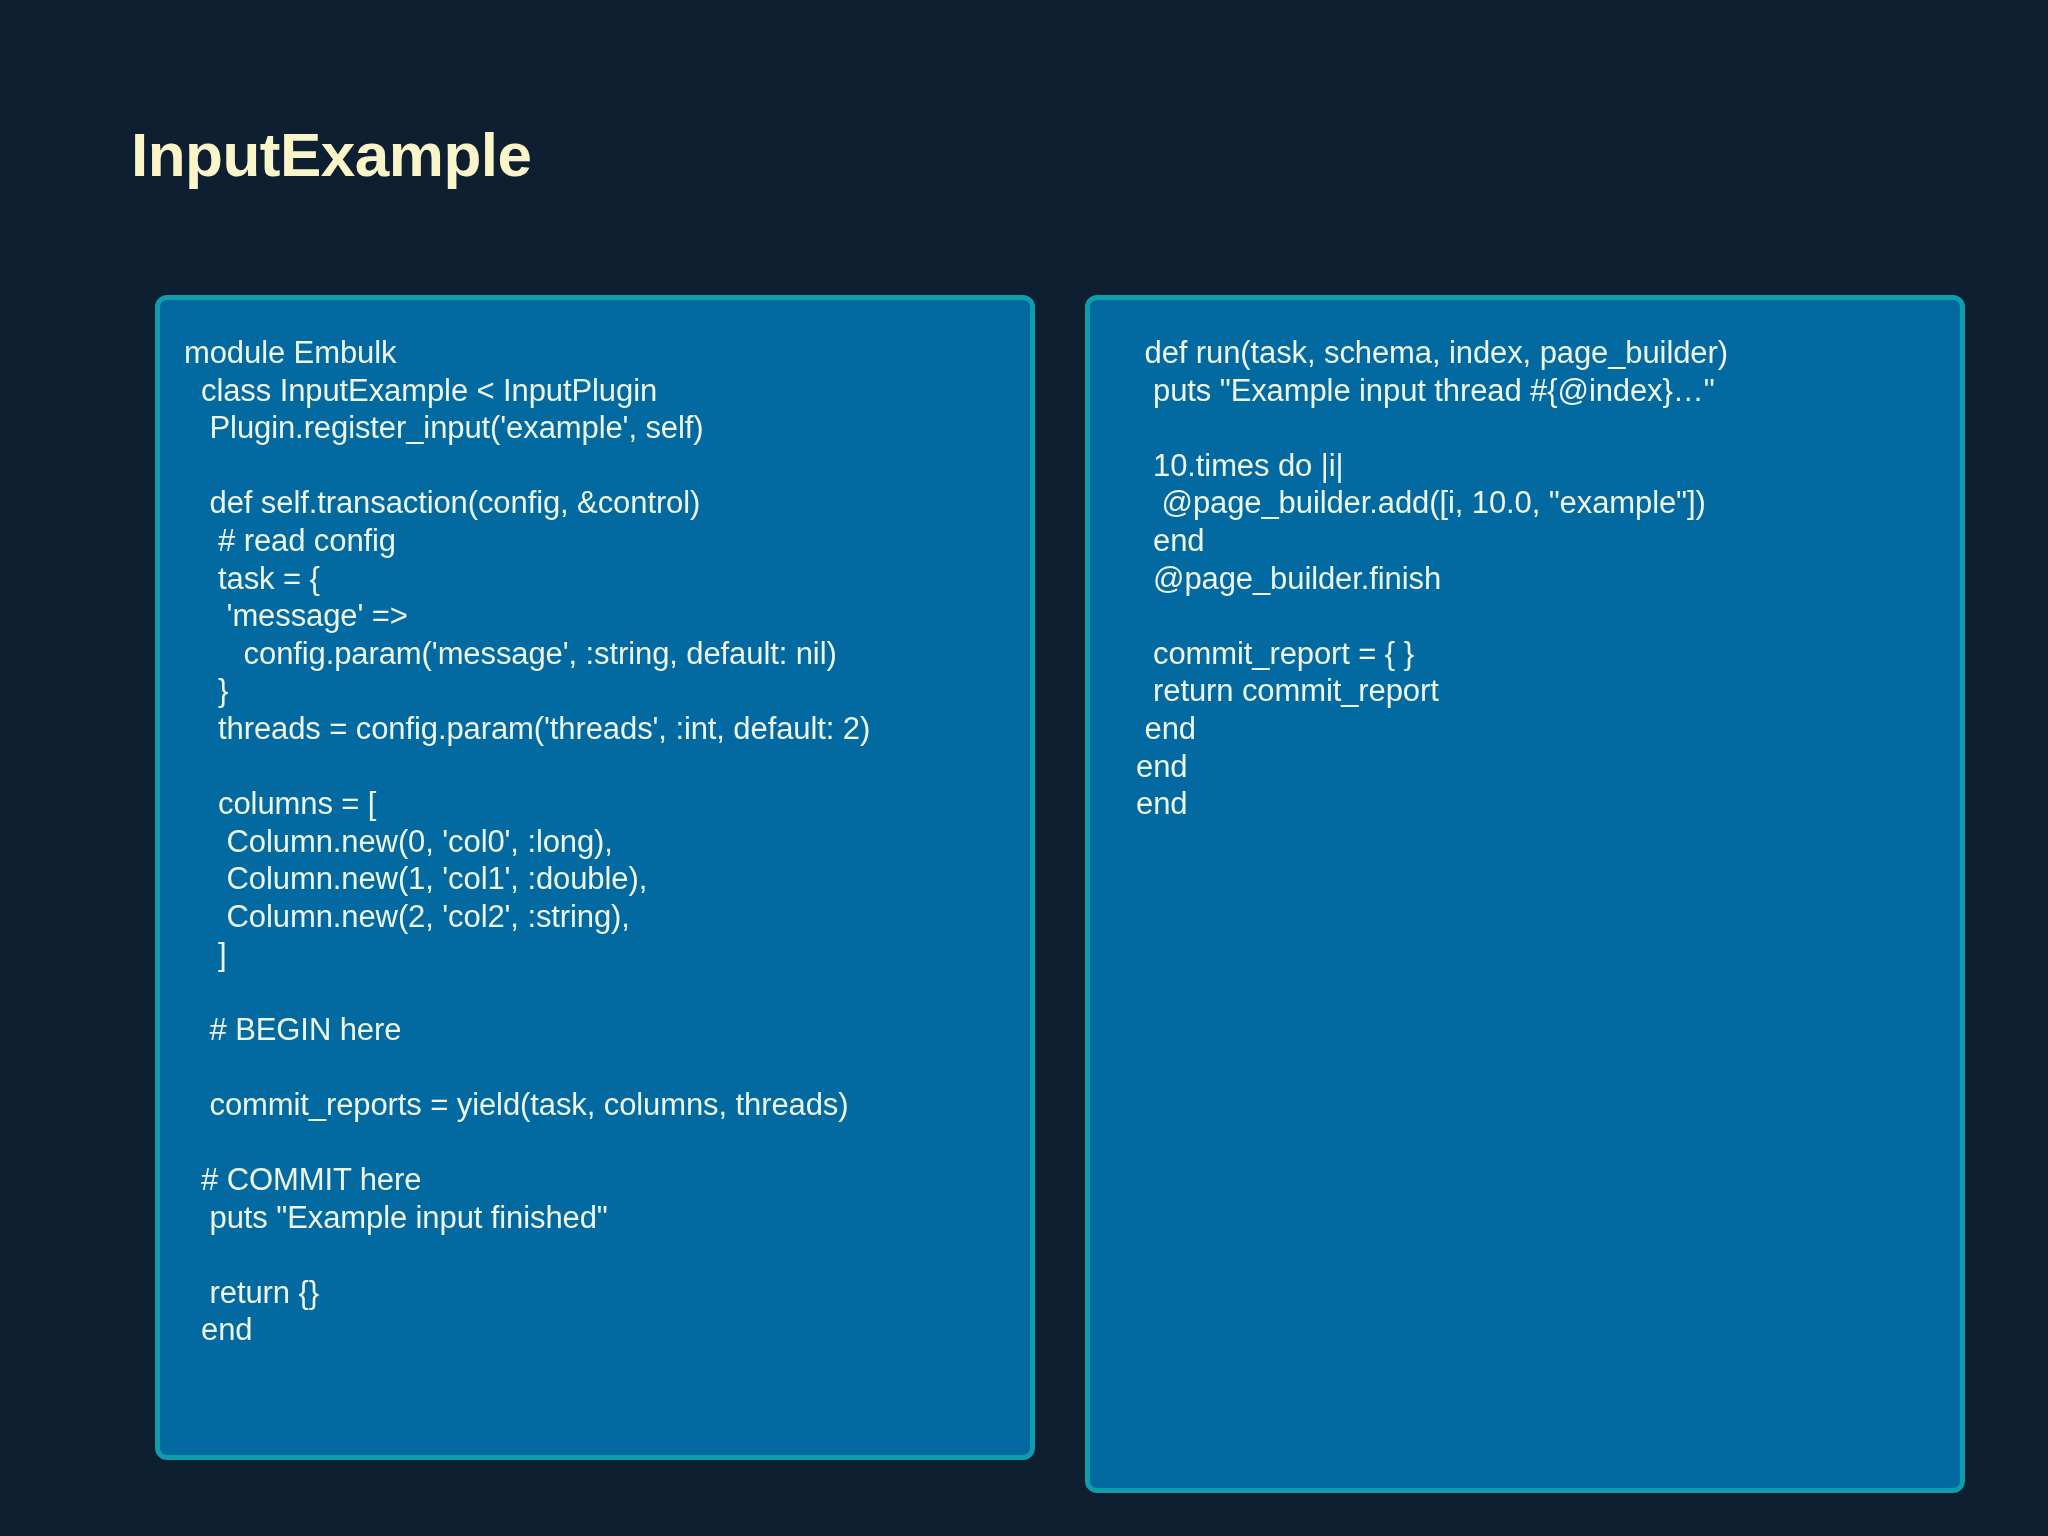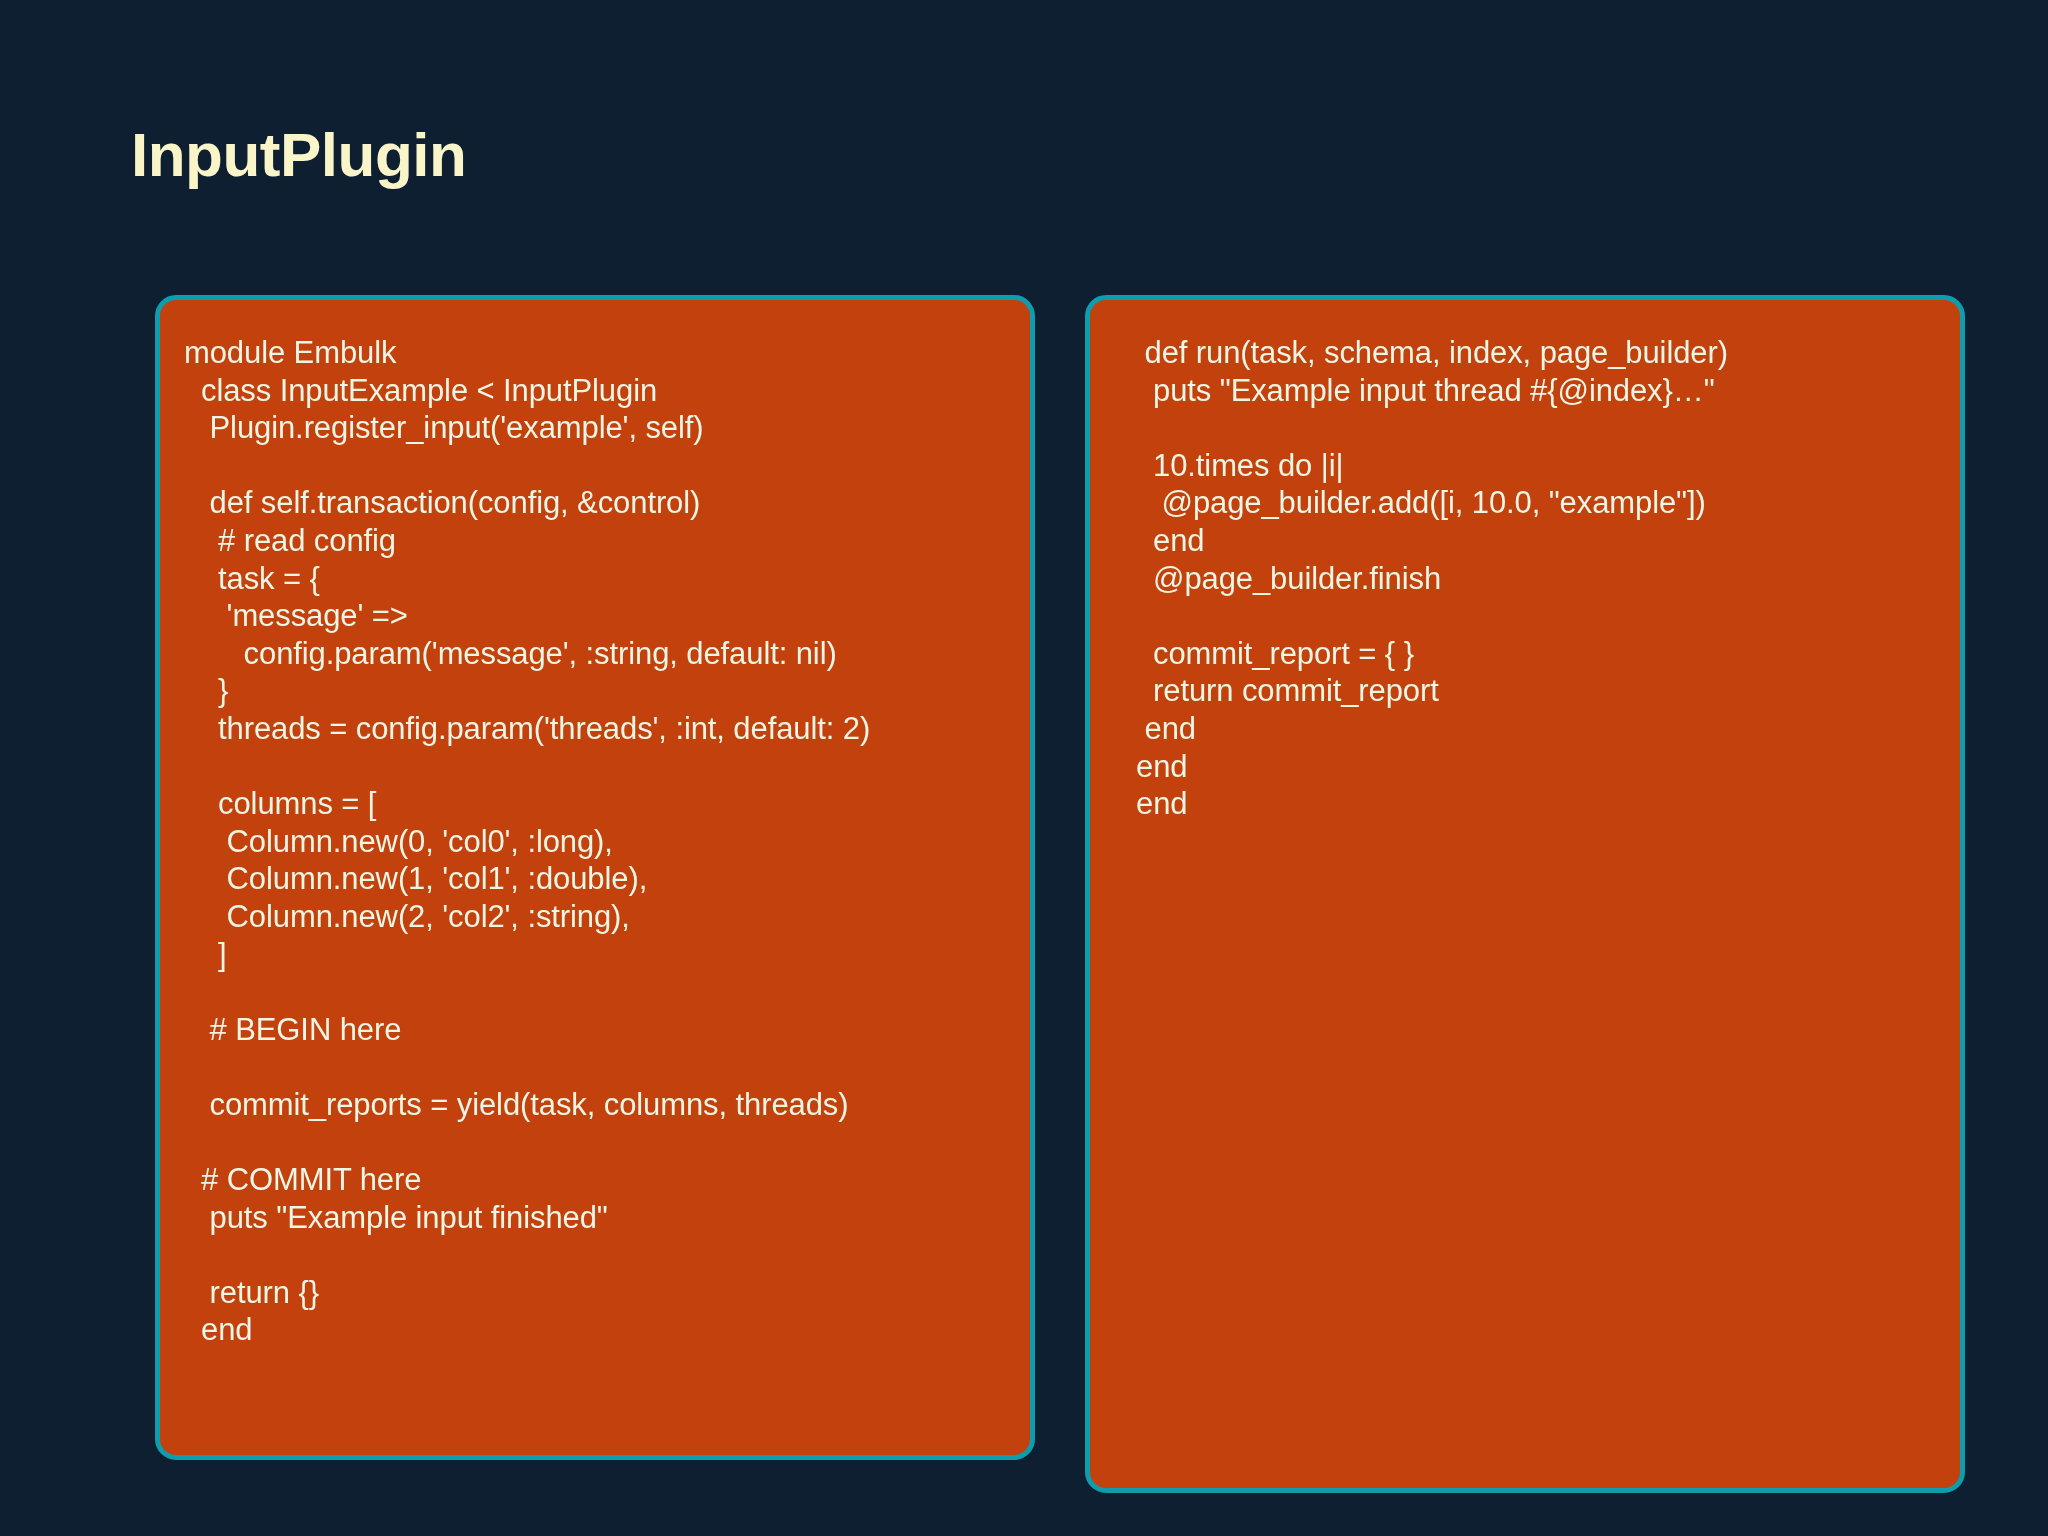--- a/index.html
+++ b/index.html
@@ -36,22 +36,22 @@
     top: 295px;
     width: 1815px;
     height: 1165px;
     display: flex;
     flex-direction: row;
     gap: 50px;
   }
   .code-panel {
     box-sizing: border-box;
     border: 5px solid #0f9cad;
-    border-radius: 21px;
-    background: #c2410c;
+    border-radius: 12px;
+    background: #0369a1;
     position: relative;
     overflow: hidden;
   }
   .panel-left {
     width: 880px;
     height: 1165px;
   }
   .panel-right {
     width: 880px;
     height: 1198px;
@@ -80,21 +80,21 @@
   }
   .code-line.blank {
     min-height: 37.6px;
   }
 </style>
 </head>
 <body>
 
 <div class="slide">
 
-  <div class="slide-title">InputPlugin</div>
+  <div class="slide-title">InputExample</div>
 
   <div class="panels">
 
     <div class="code-panel panel-left">
       <div class="code-body"><div class="code-line">module Embulk</div><div class="code-line">  class InputExample &lt; InputPlugin</div><div class="code-line">   Plugin.register_input('example', self)</div><div class="code-line blank">&nbsp;</div><div class="code-line">   def self.transaction(config, &amp;control)</div><div class="code-line">    # read config</div><div class="code-line">    task = {</div><div class="code-line">     'message' =&gt;</div><div class="code-line">       config.param('message', :string, default: nil)</div><div class="code-line">    }</div><div class="code-line">    threads = config.param('threads', :int, default: 2)</div><div class="code-line blank">&nbsp;</div><div class="code-line">    columns = [</div><div class="code-line">     Column.new(0, 'col0', :long),</div><div class="code-line">     Column.new(1, 'col1', :double),</div><div class="code-line">     Column.new(2, 'col2', :string),</div><div class="code-line">    ]</div><div class="code-line blank">&nbsp;</div><div class="code-line">   # BEGIN here</div><div class="code-line blank">&nbsp;</div><div class="code-line">   commit_reports = yield(task, columns, threads)</div><div class="code-line blank">&nbsp;</div><div class="code-line">  # COMMIT here</div><div class="code-line">   puts "Example input finished"</div><div class="code-line blank">&nbsp;</div><div class="code-line">   return {}</div><div class="code-line">  end</div></div>
     </div>
 
     <div class="code-panel panel-right">
       <div class="code-body"><div class="code-line"> def run(task, schema, index, page_builder)</div><div class="code-line">  puts "Example input thread #{@index}…"</div><div class="code-line blank">&nbsp;</div><div class="code-line">  10.times do |i|</div><div class="code-line">   @page_builder.add([i, 10.0, "example"])</div><div class="code-line">  end</div><div class="code-line">  @page_builder.finish</div><div class="code-line blank">&nbsp;</div><div class="code-line">  commit_report = { }</div><div class="code-line">  return commit_report</div><div class="code-line"> end</div><div class="code-line">end</div><div class="code-line">end</div></div>
     </div>

